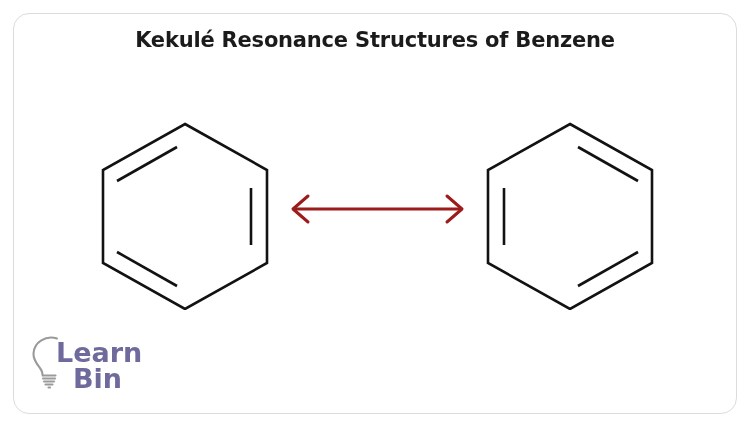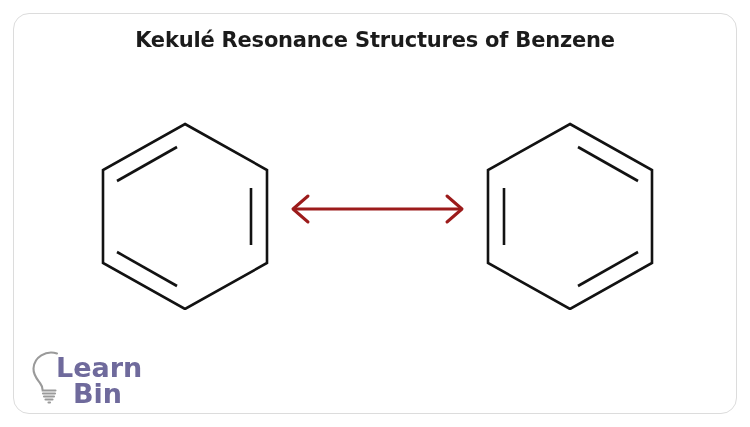--- a/index.html
+++ b/index.html
@@ -73,21 +73,21 @@
     top: 92px;
     width: 185px;
     height: 44px;
   }
   .arrow-wrap svg { display: block; }
 
   
   .logo {
     position: absolute;
     left: 24px;
-    top: 345px;
+    top: 330px;
     width: 130px;
     height: 62px;
   }
   .logo svg { display: block; }
 </style>
 </head>
 <body>
 
 <div id="page" style="background: rgb(255, 255, 255);">
 

